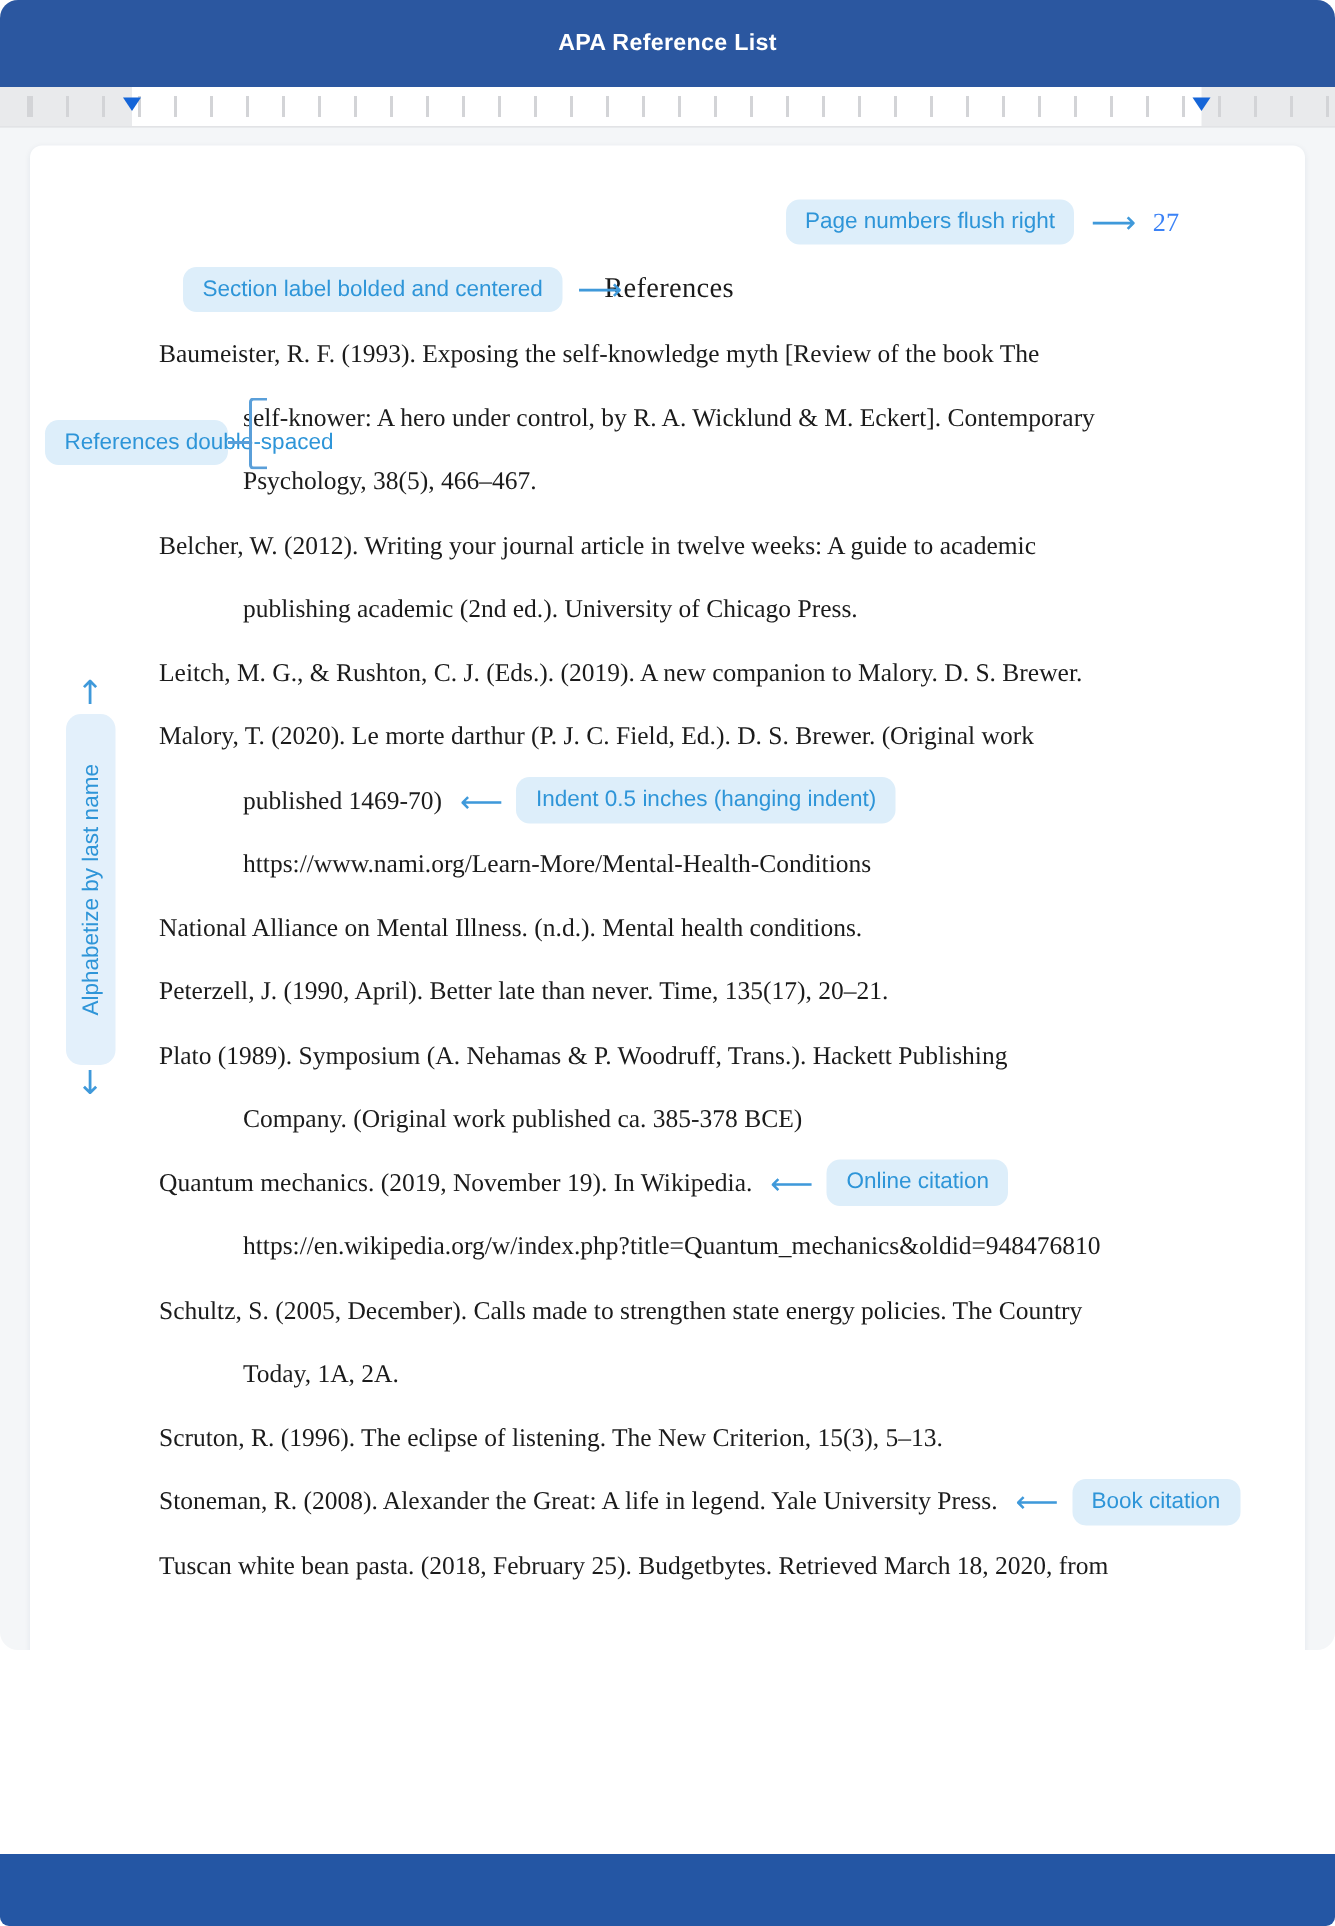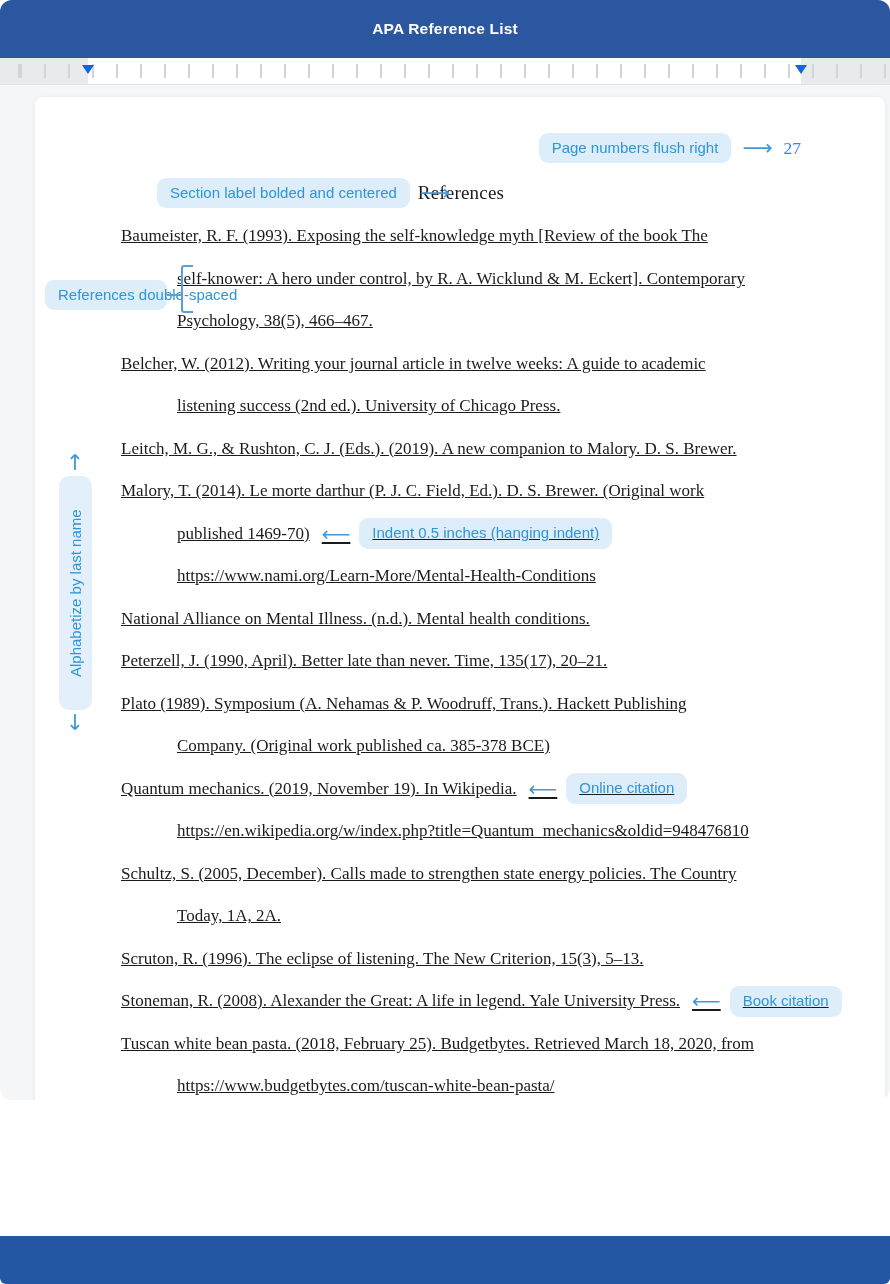--- a/index.html
+++ b/index.html
@@ -15,38 +15,38 @@
   .ruler{position:relative;height:26px;background:#e9eaec;border-bottom:1px solid #e2e3e6;}
   .ruler-white{position:absolute;top:0;bottom:0;left:88px;width:713px;background:#ffffff;}
   .ruler-ticks{position:absolute;top:6px;left:0;right:0;height:14px;
     background:repeating-linear-gradient(to right,#d3d4d7 0 2px,transparent 2px 24px);
     background-position:20px 0;}
   .marker{position:absolute;top:7px;width:0;height:0;
     border-left:6.5px solid transparent;border-right:6.5px solid transparent;border-top:9px solid #1565d8;}
   .marker.left{left:82px;} .marker.right{left:795px;}
 
   
-  .doc{position:relative;margin:12px 20px 0 35px;width:850px;height:1124px;background:#ffffff;
+  .doc{position:relative;margin:12px 20px 0 20px;width:850px;height:1124px;background:#ffffff;
     border-radius:8px;box-shadow:0 1px 4px rgba(30,50,90,.08);
     padding:0 84px 0 86px;box-sizing:border-box;
     font-family:"Liberation Serif",serif;color:#1b1b1b;font-size:17px;}
 
   .pill{background:#ddeefa;color:#2e95d8;font-family:"Liberation Sans",sans-serif;font-size:15px;
     padding:6px 13px;border-radius:9px;white-space:nowrap;line-height:1.25;}
   .arr{color:#3f99da;font-family:"DejaVu Sans",sans-serif;font-size:21px;line-height:1;}
   .arr.small{font-size:20px;}
 
   .pageno-row{display:flex;justify-content:flex-end;align-items:center;gap:11px;padding-top:35px;height:32px;}
   .pageno{font-size:17.5px;color:#3b82f6;}
 
   .heading-row{position:relative;margin-top:13px;height:32px;display:flex;align-items:center;justify-content:center;}
-  .heading-annot{position:absolute;left:36px;top:0;height:32px;display:flex;align-items:center;gap:10px;}
+  .heading-annot{position:absolute;left:16px;top:0;height:32px;display:flex;align-items:center;gap:10px;}
   .refs-title{font-weight:normal;font-size:19px;letter-spacing:.2px;}
 
-  .refs{margin-top:6px;text-decoration:underline;}
+  .refs{margin-top:6px;}
   .ref-line{height:42.5px;display:flex;align-items:center;white-space:nowrap;}
   .ref-line.indent{padding-left:56px;}
   .ref-line .rtext{white-space:nowrap;}
   .ref-line .arr{margin-left:12px;}
   .ref-line .pill{margin-left:9px;}
 
   
   .ds-annot{position:absolute;left:10px;top:180px;display:flex;align-items:center;}
   .ds-pill{width:96px;text-align:left;}
   .ds-connector{width:14px;height:2px;background:#5a9fd9;}
@@ -111,33 +111,33 @@
           <div class="ref-line indent">
               <span class="rtext">Psychology, 38(5), 466–467.</span>
             </div>
         </div>
 
         <div>
           <div class="ref-line">
               <span class="rtext">Belcher, W. (2012). Writing your journal article in twelve weeks: A guide to academic</span>
             </div>
           <div class="ref-line indent">
-              <span class="rtext">listening success (2nd ed.). University of Chicago Press.</span>
+              <span class="rtext">publishing academic (2nd ed.). University of Chicago Press.</span>
             </div>
         </div>
 
         <div>
           <div class="ref-line">
               <span class="rtext">Leitch, M. G., &amp; Rushton, C. J. (Eds.). (2019). A new companion to Malory. D. S. Brewer.</span>
             </div>
         </div>
 
         <div>
           <div class="ref-line">
-              <span class="rtext">Malory, T. (2014). Le morte darthur (P. J. C. Field, Ed.). D. S. Brewer. (Original work</span>
+              <span class="rtext">Malory, T. (2020). Le morte darthur (P. J. C. Field, Ed.). D. S. Brewer. (Original work</span>
             </div>
           <div class="ref-line indent">
             <span class="rtext">published 1469-70)</span>
             <span class="arr small">⟵</span>
             <span class="pill">Indent 0.5 inches (hanging indent)</span>
           </div>
         </div>
 
         <div>
           <div class="ref-line indent">
@@ -194,23 +194,20 @@
           <div class="ref-line">
             <span class="rtext">Stoneman, R. (2008). Alexander the Great: A life in legend. Yale University Press.</span>
             <span class="arr small">⟵</span>
             <span class="pill">Book citation</span>
           </div>
         </div>
 
         <div>
           <div class="ref-line">
               <span class="rtext">Tuscan white bean pasta. (2018, February 25). Budgetbytes. Retrieved March 18, 2020, from</span>
-            </div>
-          <div class="ref-line indent">
-              <span class="rtext">https://www.budgetbytes.com/tuscan-white-bean-pasta/</span>
             </div>
         </div>
 
       </div>
 
       <div class="ds-annot">
         <span class="pill ds-pill">References double-spaced</span>
         <span class="ds-connector"></span>
         <span class="ds-bracket"></span>
       </div>

